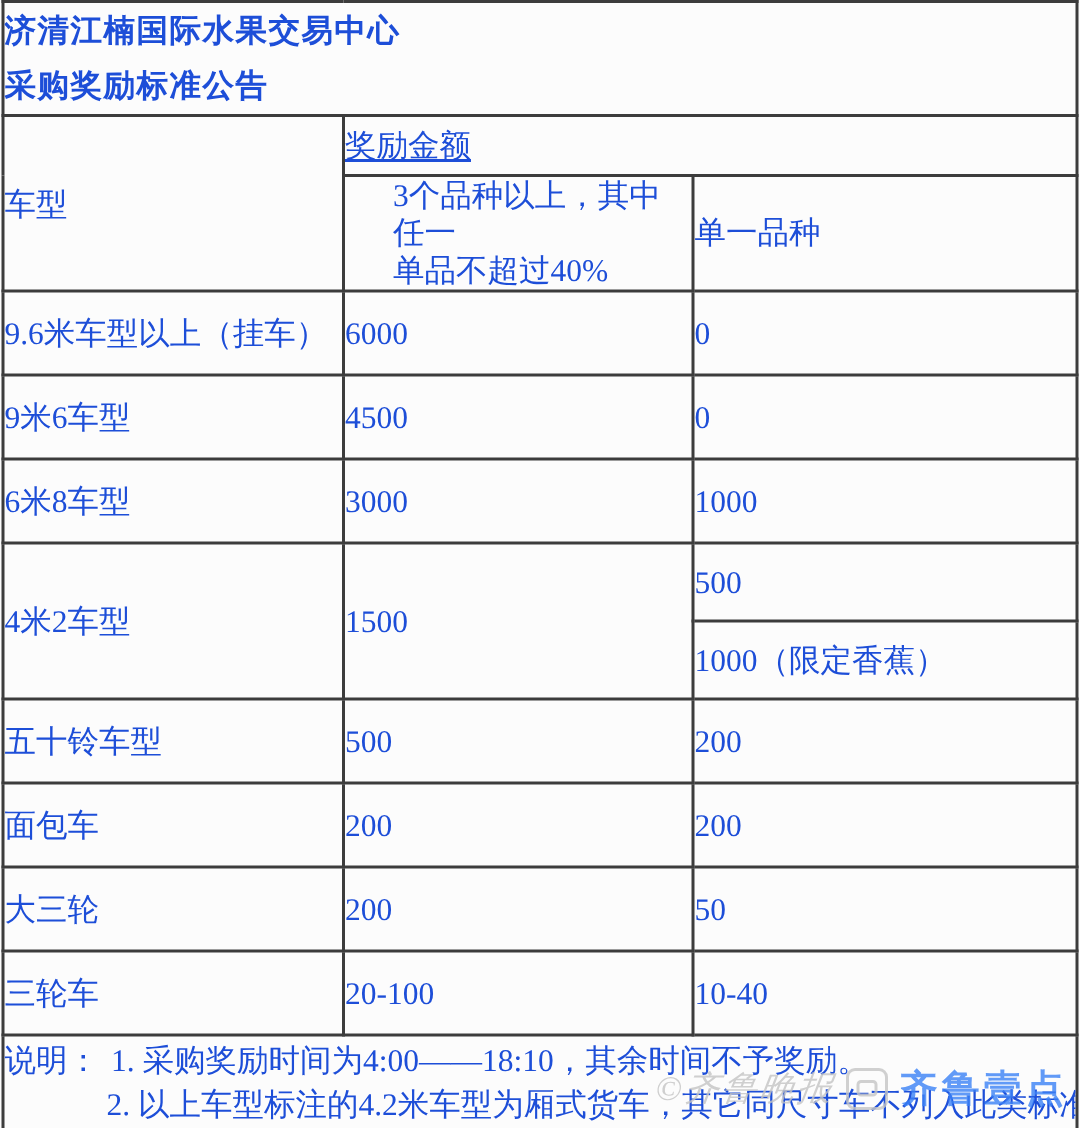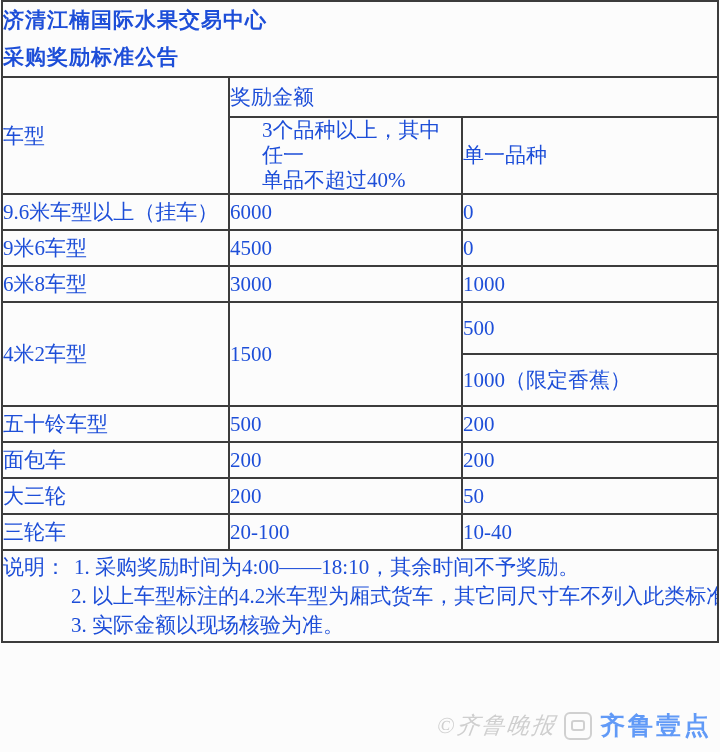--- a/index.html
+++ b/index.html
@@ -30,23 +30,23 @@
     overflow: hidden;
   }
   td.title-cell {
     height: 74px;
     font-size: 29px;
     font-weight: bold;
     line-height: 37px;
     letter-spacing: 1px;
   }
   td.vehicle-head { font-size: 23px; }
-  td.reward-head { height: 38px; font-size: 22px; }
+  td.reward-head { height: 38px; font-size: 22px; text-decoration: underline; }
   td.subhead { height: 50px; font-size: 20px; line-height: 25px; }
-  tr.data-row { height: 36px; }
+  tr.data-row { height: 56px; }
   tr.sub-row { height: 52px; }
   td.notes-cell {
     height: 90px;
     text-align: left;
     vertical-align: top;
     padding: 9px 6px 0 8px;
     font-size: 20px;
     line-height: 29px;
   }
   .note-line { white-space: nowrap; }

